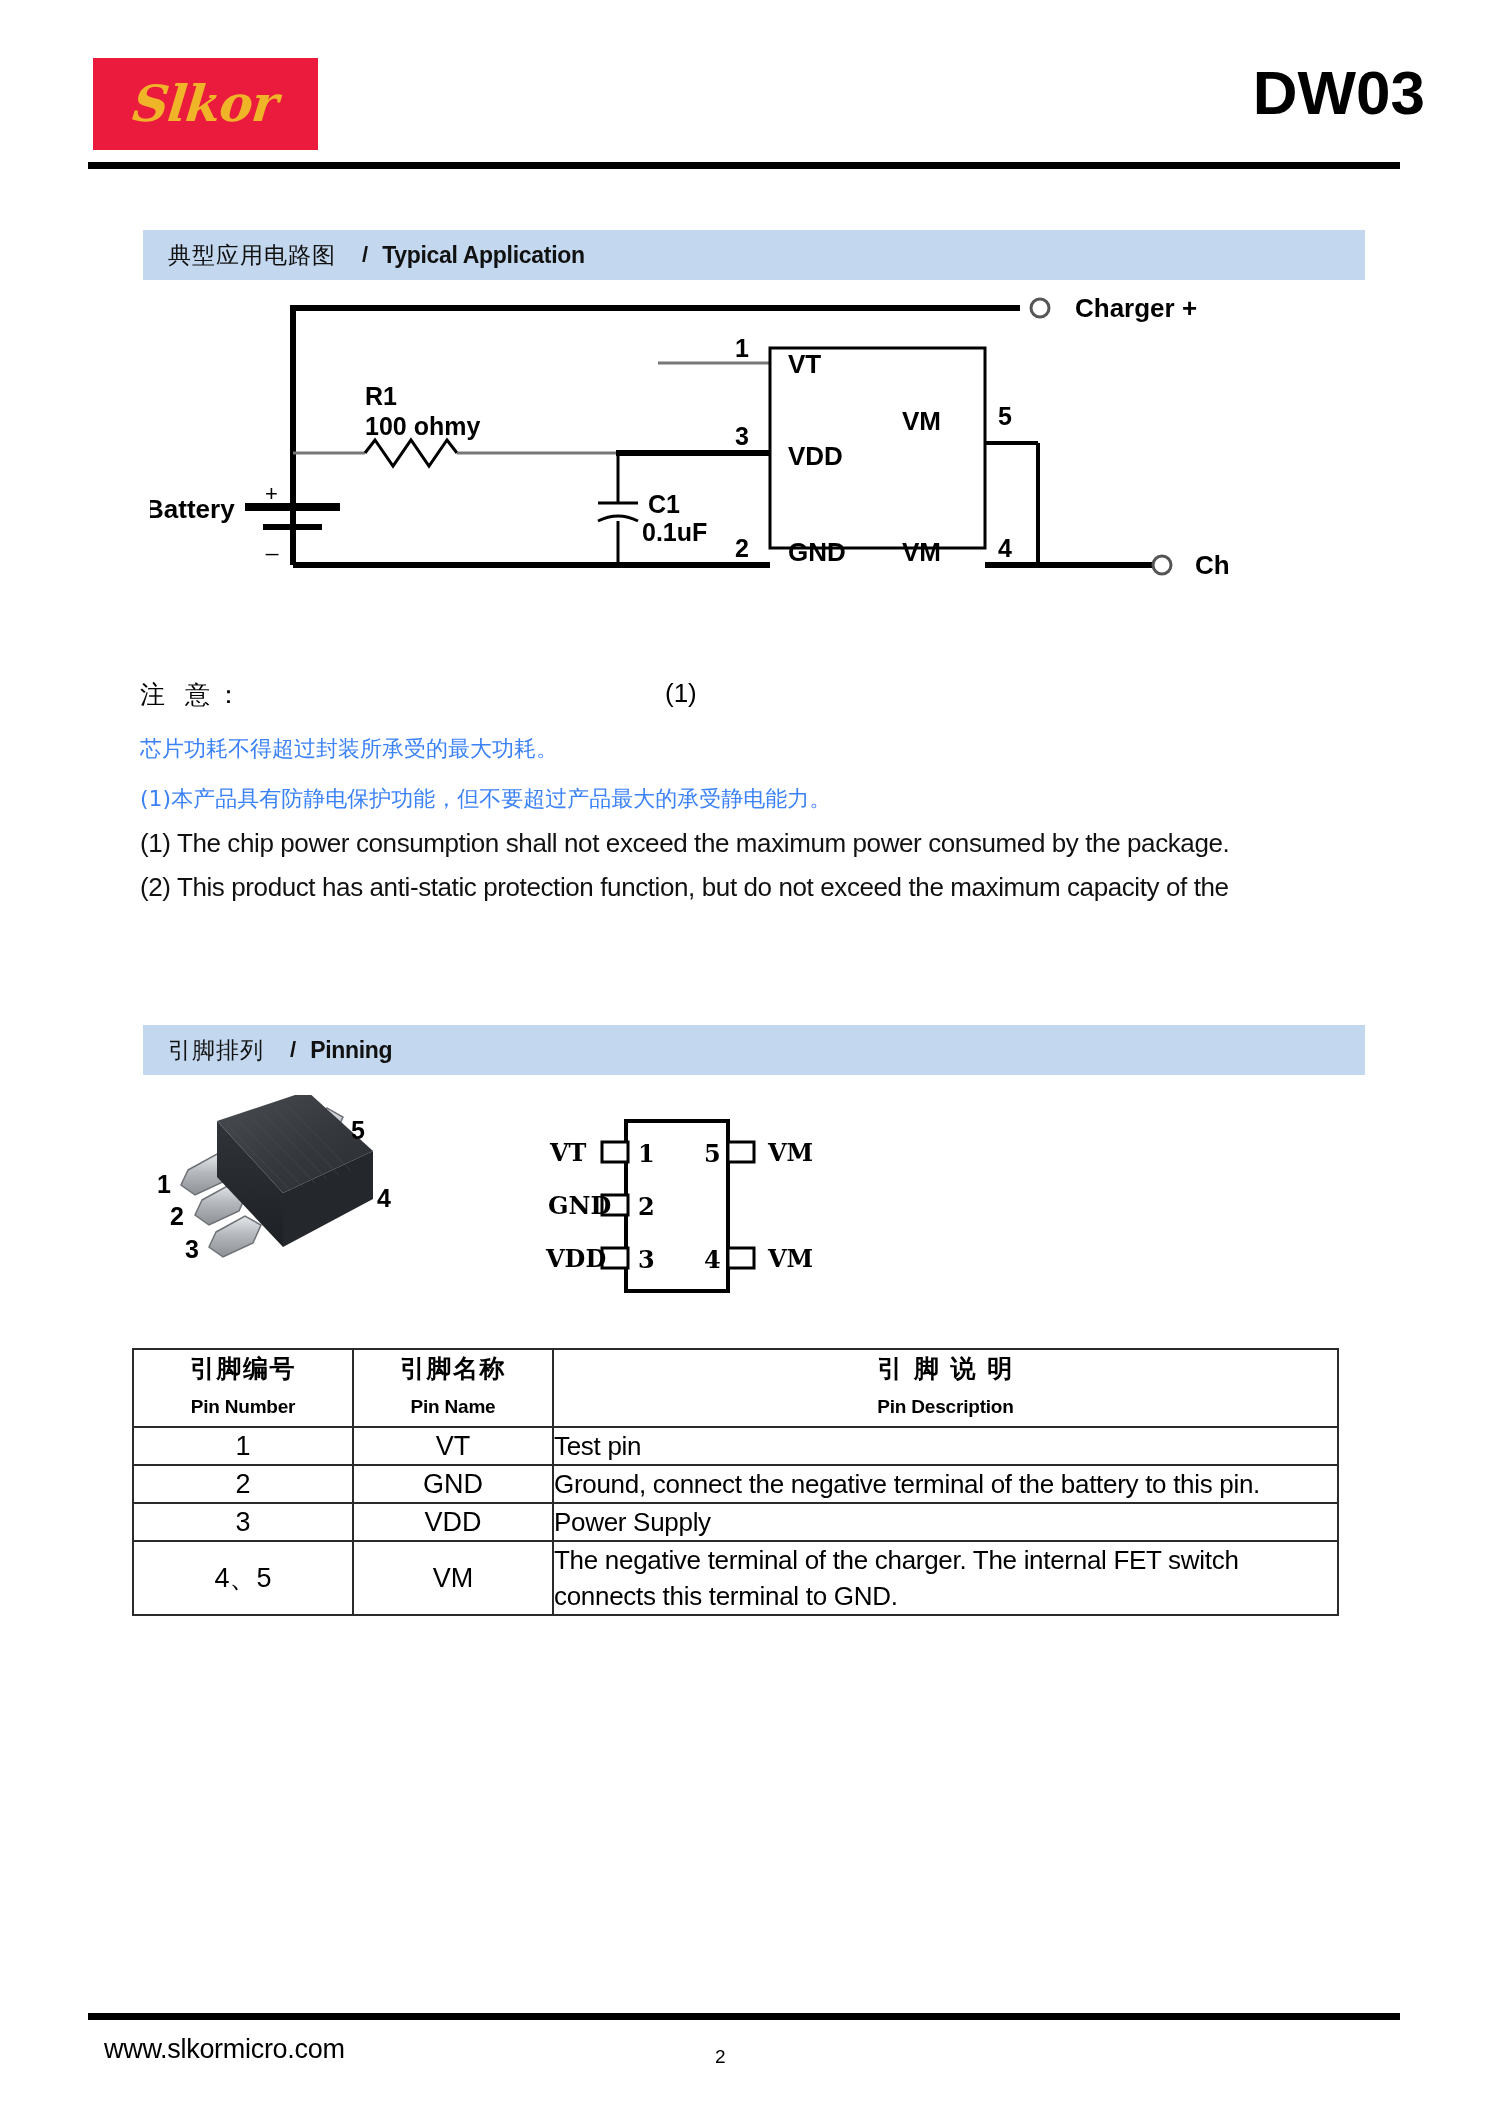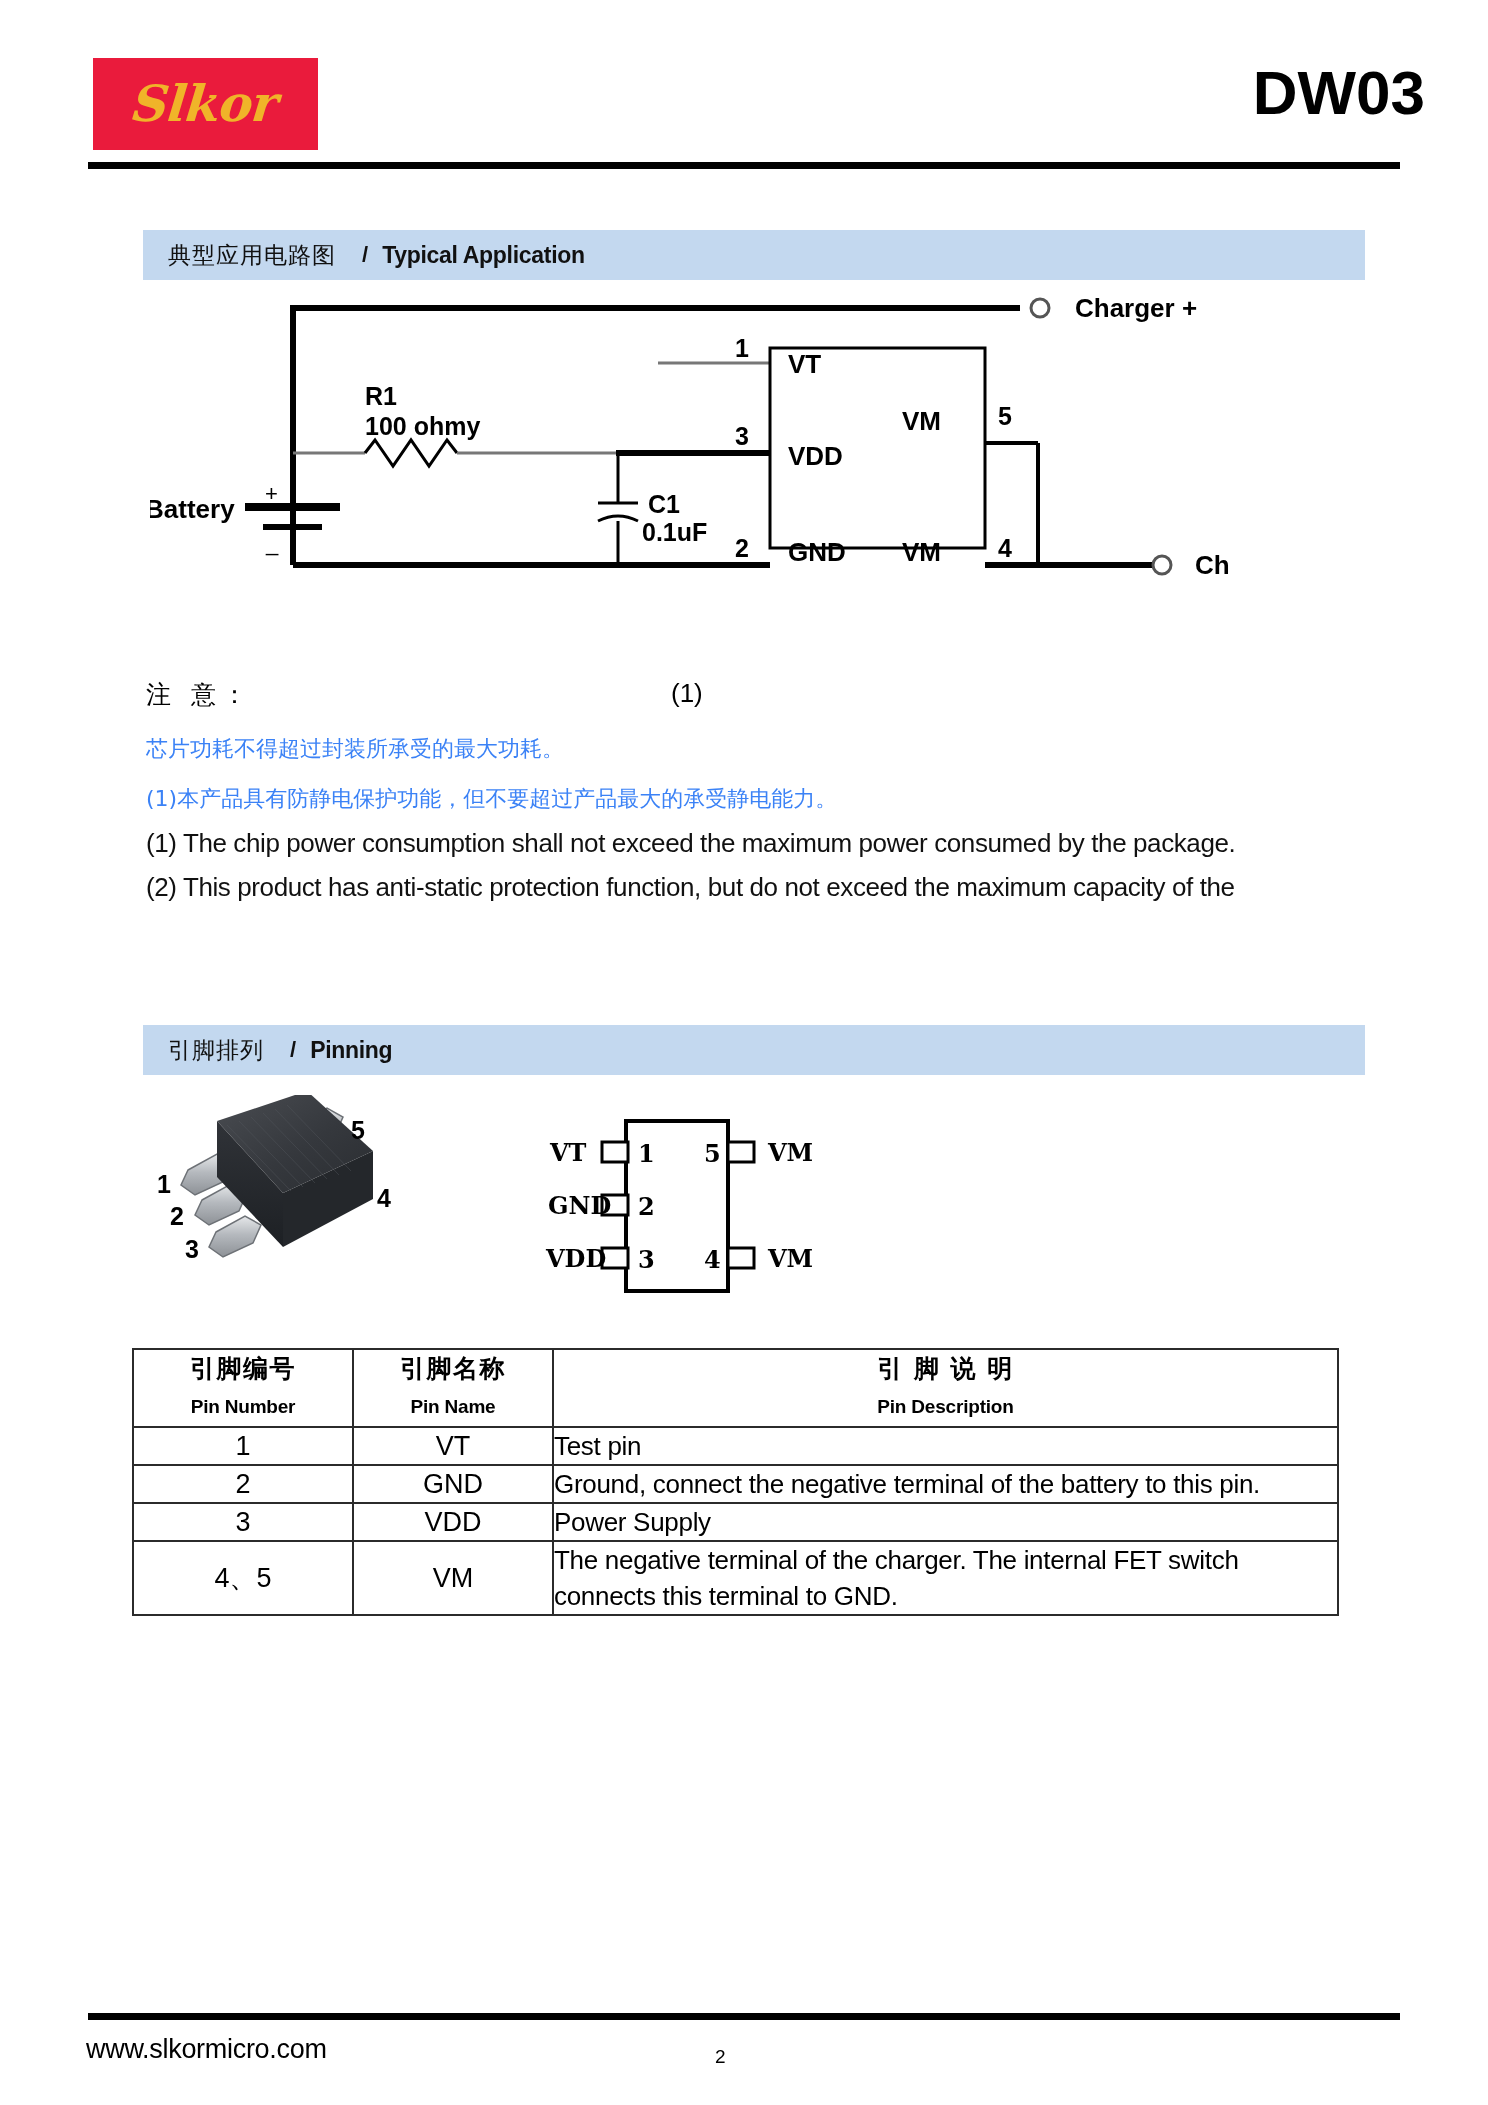--- a/index.html
+++ b/index.html
@@ -93,21 +93,21 @@
   
   #circuit {
     position: absolute;
     left: 150px; top: 275px;
     width: 1080px; height: 360px;
   }
 
   
   #notes {
     position: absolute;
-    left: 146px; top: 678px;
+    left: 140px; top: 678px;
     width: 1200px;
   }
   .note-cn {
     font-family: "DejaVu Sans", sans-serif;
     font-size: 22px;
     line-height: 41px;
     color: #3b82f6;
     white-space: pre;
     margin-top: 9px;
   }
@@ -206,21 +206,21 @@
 
   
   #footer-rule {
     position: absolute;
     left: 88px; top: 2013px;
     width: 1312px; height: 7px;
     background: #000;
   }
   #footer-url {
     position: absolute;
-    left: 86px; top: 2034px;
+    left: 104px; top: 2034px;
     font-family: "Liberation Sans", sans-serif;
     font-size: 27px;
     letter-spacing: -0.3px;
   }
   #footer-page {
     position: absolute;
     left: 715px; top: 2046px;
     font-family: "Liberation Sans", sans-serif;
     font-size: 19px;
   }

